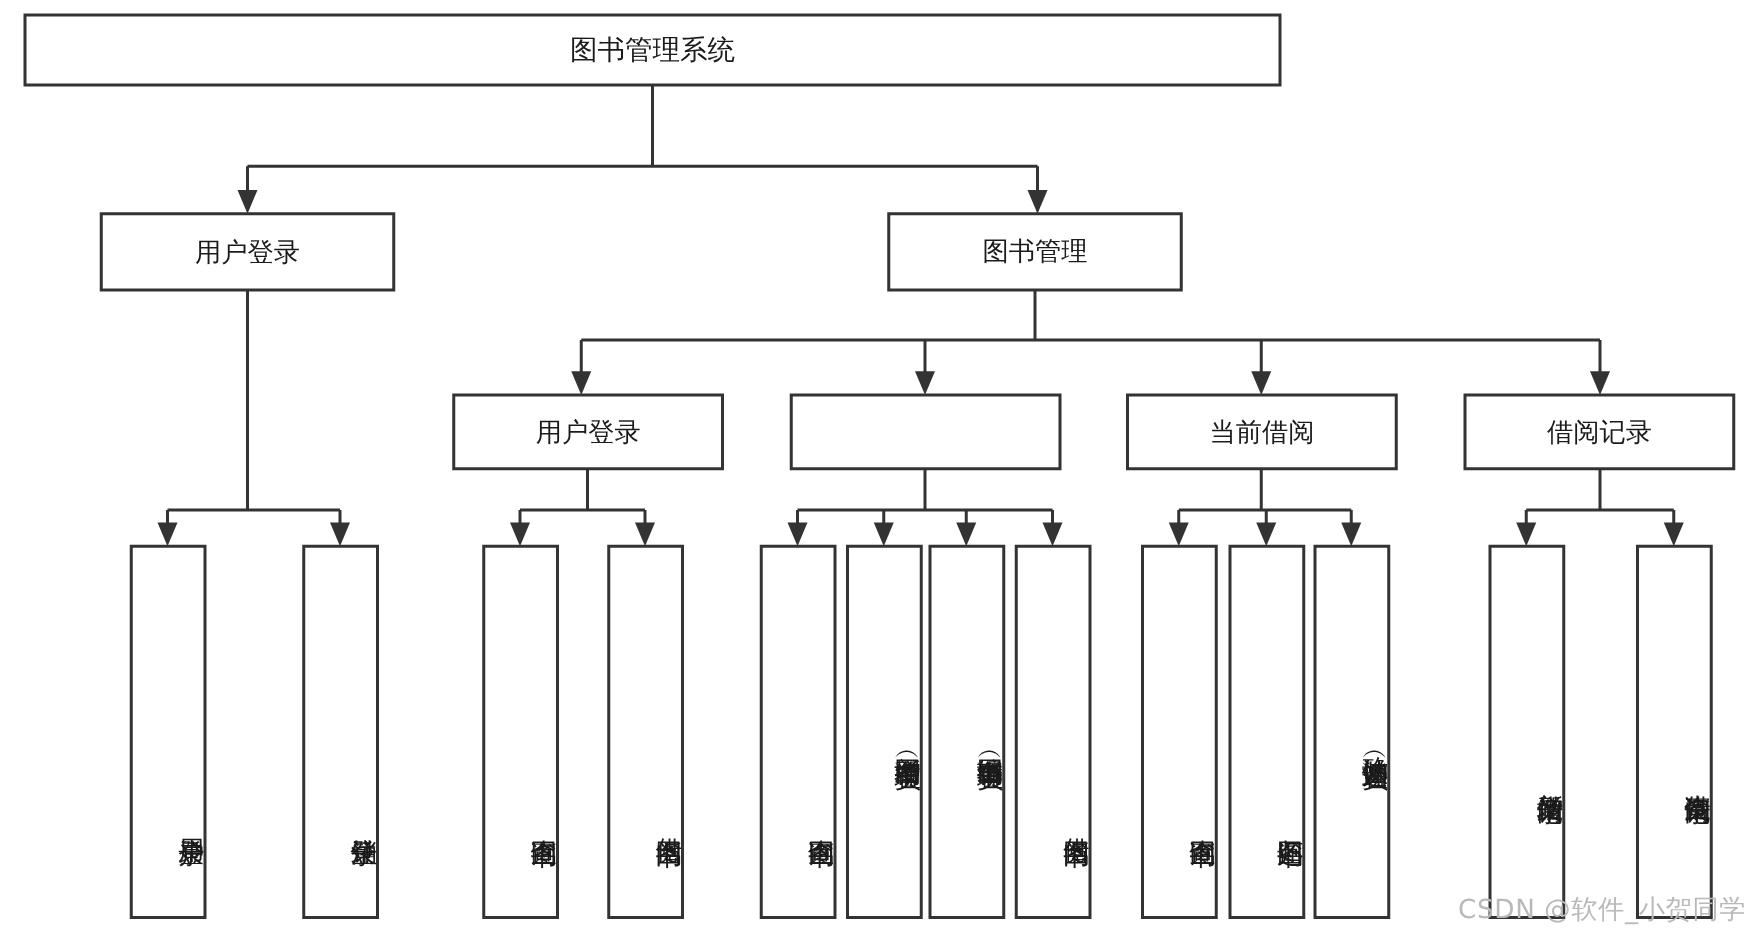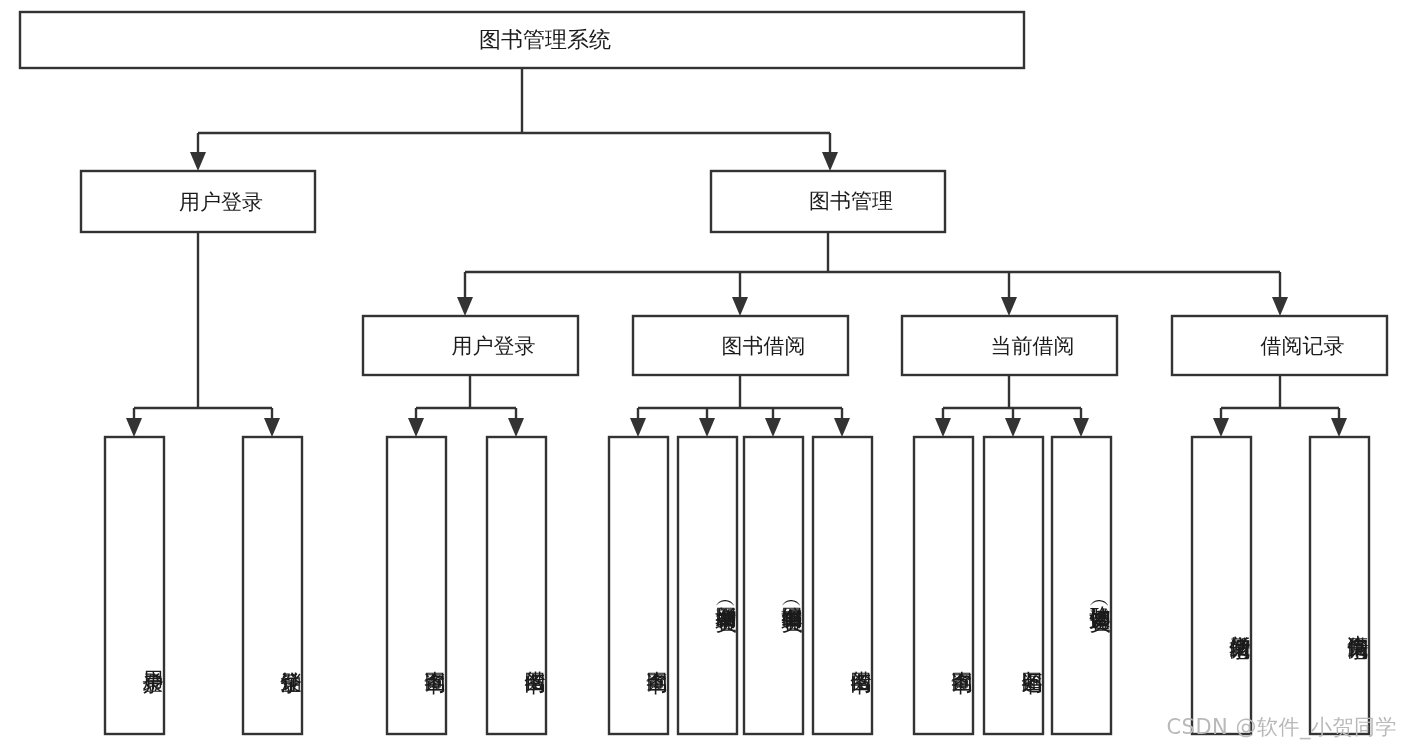--- a/index.html
+++ b/index.html
@@ -60,21 +60,20 @@
   }
   .horiz-label {
     position: absolute;
     font-family: "DejaVu Sans", "Liberation Sans", sans-serif;
     font-size: 21px;
     color: #1b1b1b;
     display: flex;
     align-items: center;
     justify-content: center;
     pointer-events: none;
-    margin-left: 23px;
   }
   .title-label {
     font-size: 22px;
   }
   #watermark {
     position: absolute;
     right: 8px;
     bottom: 6px;
     font-family: "DejaVu Sans", "Liberation Sans", sans-serif;
     font-size: 21px;
@@ -197,21 +196,20 @@
       <path class="arrow-head" d="M1331,418 L1347,418 L1339,437 z"></path>
     </g>
   </svg>
 
   <div class="horiz-label title-label" style="left:20px; top:12px; width:1004px; height:56px;">图书管理系统</div>
 
   <div class="horiz-label" style="left:81px; top:171px; width:234px; height:61px;">用户登录</div>
   <div class="horiz-label" style="left:711px; top:171px; width:234px; height:60px;">图书管理</div>
 
   <div class="horiz-label" style="left:363px; top:316px; width:215px; height:59px;">用户登录</div>
-  <div class="horiz-label" style="left:633px; top:316px; width:215px; height:59px;">图书借阅</div>
   <div class="horiz-label" style="left:902px; top:316px; width:215px; height:59px;">当前借阅</div>
   <div class="horiz-label" style="left:1172px; top:316px; width:215px; height:59px;">借阅记录</div>
 
   <div class="vert-label" style="left:105px; top:437px; width:59px; height:297px; padding-top:70px;">用户登录</div>
   <div class="vert-label" style="left:243px; top:437px; width:59px; height:297px; padding-top:70px;">注销登录</div>
 
   <div class="vert-label" style="left:387px; top:437px; width:59px; height:297px; padding-top:70px;">查询图书</div>
   <div class="vert-label" style="left:487px; top:437px; width:59px; height:297px; padding-top:70px;">借阅图书</div>
 
   <div class="vert-label" style="left:609px; top:437px; width:59px; height:297px; padding-top:70px;">查询图书</div>

